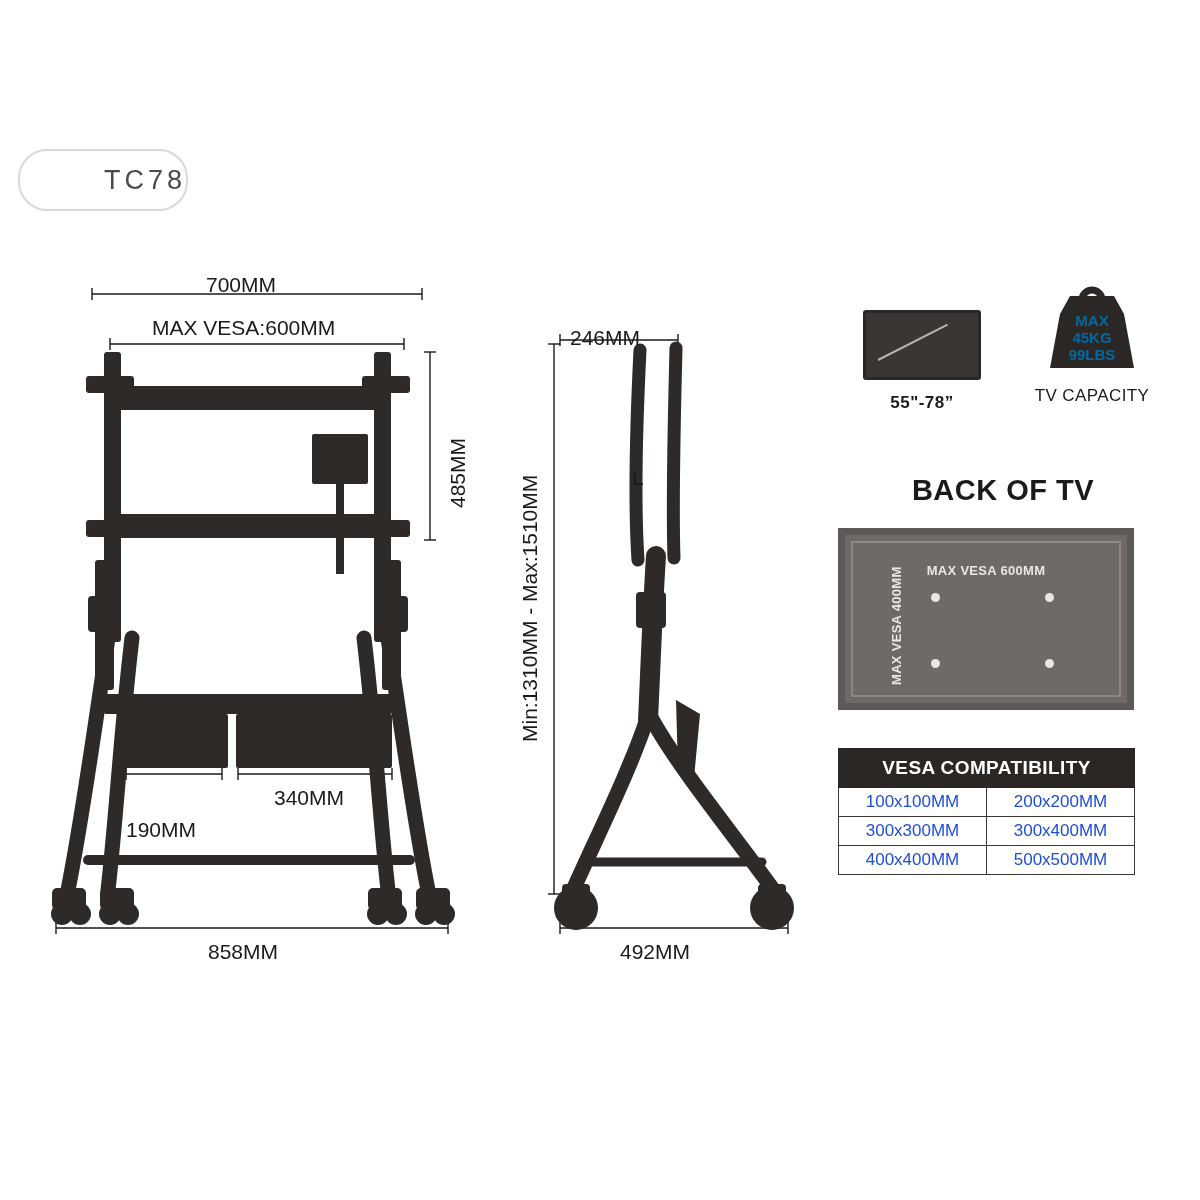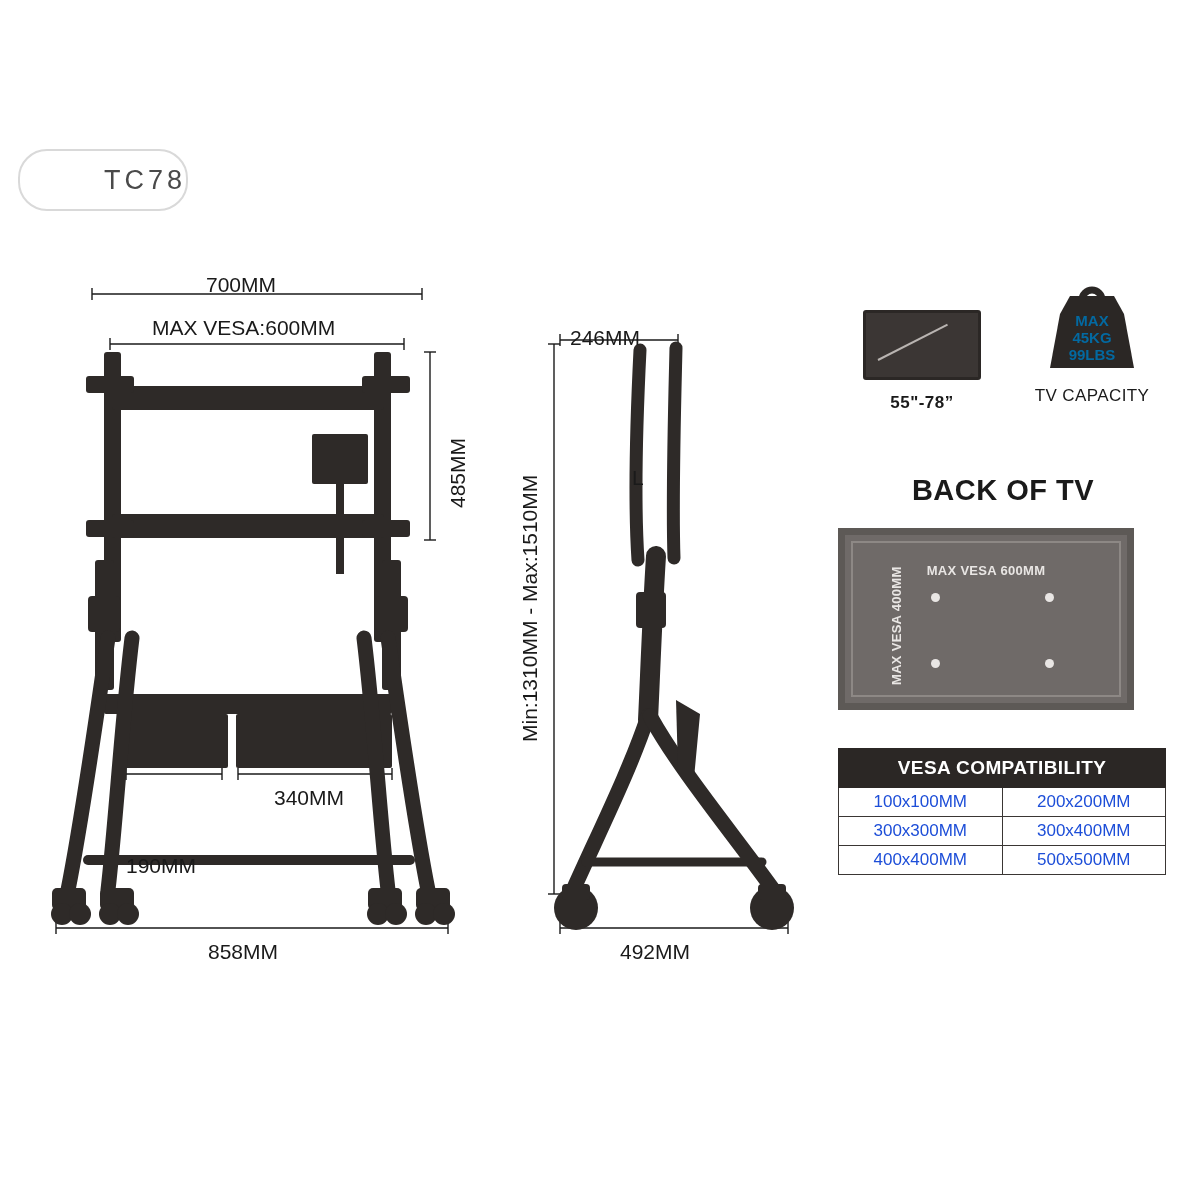--- a/index.html
+++ b/index.html
@@ -161,21 +161,21 @@
     letter-spacing: .3px;
     transform-origin: left top;
     transform: rotate(-90deg);
     white-space: nowrap;
   }
 
   
   .vesa-table {
     position: absolute;
     left: 838px; top: 748px;
-    width: 328px;
+    width: 297px;
     border-collapse: collapse;
     font-size: 17px;
   }
   .vesa-table th {
     background: #2b2725;
     color: #fff;
     font-size: 19px;
     font-weight: bold;
     padding: 8px 0;
     letter-spacing: .4px;
@@ -306,21 +306,21 @@
 
     <g>
       <path d="M1060 314 L1070 296 L1114 296 L1124 314 L1134 368 L1050 368 Z" fill="#2b2725"></path>
       <path d="M1082 300 a10 10 0 1 1 20 0" fill="none" stroke="#2b2725" stroke-width="7"></path>
     </g>
   </svg>
 
   <div class="dim" style="left:206px; top:266px;margin-top:7px;">700MM</div>
   <div class="dim" style="left:152px; top:316px;">MAX VESA:600MM</div>
   <div class="dim vert" style="left:446px; top:508px;">485MM</div>
-  <div class="dim" style="left:126px; top:818px;margin-top:36px;">190MM</div>
+  <div class="dim" style="left:126px; top:818px;">190MM</div>
   <div class="dim" style="left:274px; top:786px;">340MM</div>
   <div class="dim" style="left:208px; top:940px;">858MM</div>
 
   <div class="dim" style="left:570px; top:326px;">246MM</div>
   <div class="dim vert" style="left:518px; top:742px;">Min:1310MM - Max:1510MM</div>
   <div class="dim" style="left:620px; top:940px;">492MM</div>
   <div class="dim" style="left:632px; top:466px;">L</div>
 
   <div class="tv-icon-wrap">
     <div class="tv-icon"></div>

